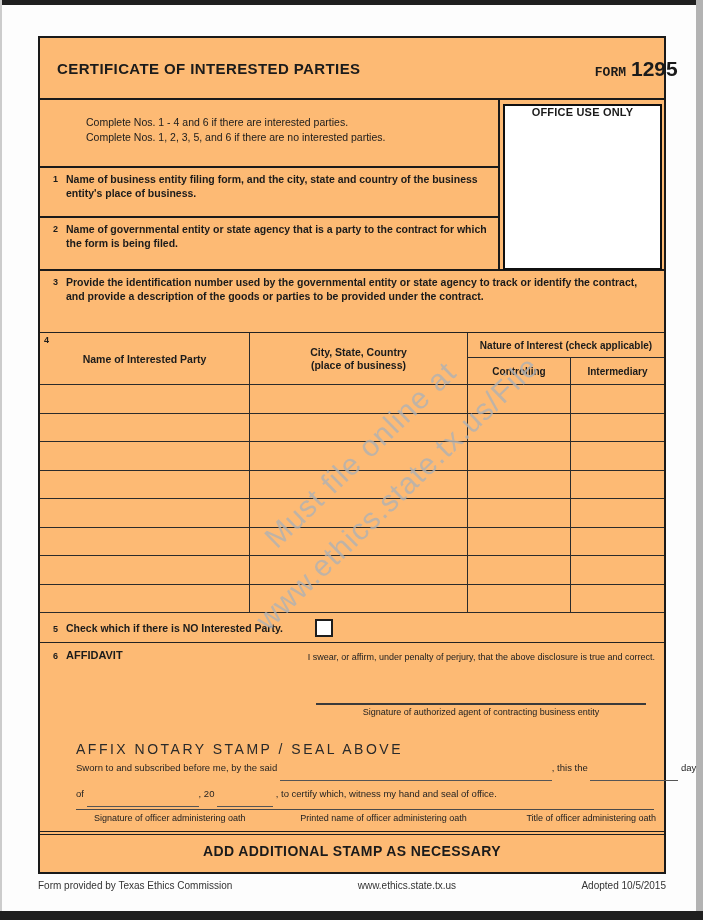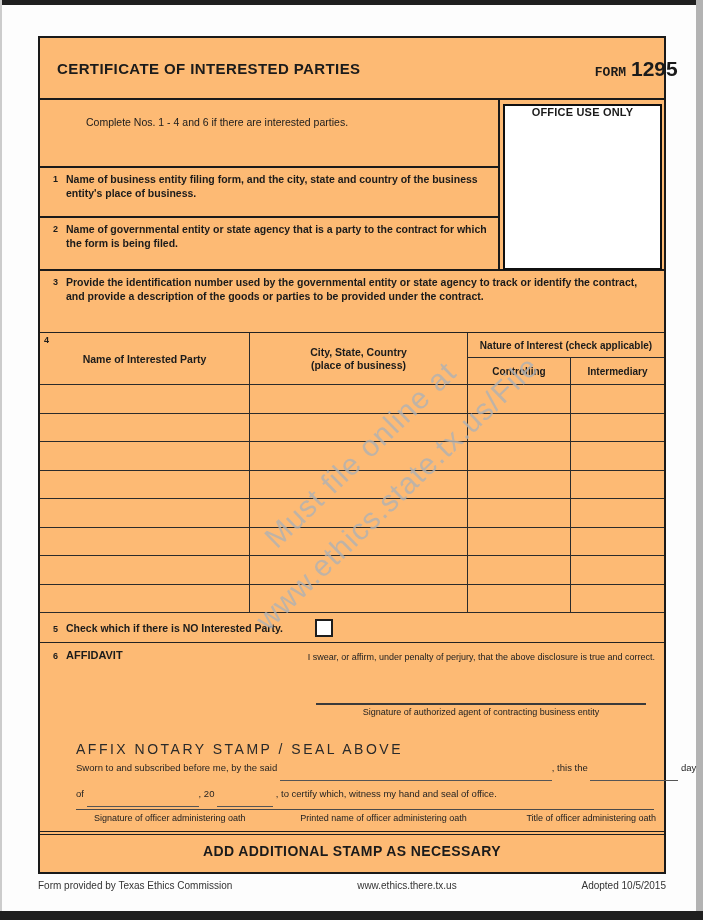--- a/index.html
+++ b/index.html
@@ -124,20 +124,21 @@
     <div class="form-no">
       <span class="lbl">FORM</span>
       <span class="num">1295</span>
     </div>
   </div>
 
   <div class="row-b">
     <div class="left-col">
       <div class="instructions">
         <div>Complete Nos. 1 - 4 and 6 if there are interested parties.</div>
+        <div>Complete Nos. 1, 2, 3, 5, and 6 if there are no interested parties.</div>
       </div>
       <div class="sec sec1">
         <span class="num">1</span>
         <span class="sec-text">Name of business entity filing form, and the city, state and country of the business entity's place of business.</span>
       </div>
       <div class="sec sec2">
         <span class="num">2</span>
         <span class="sec-text">Name of governmental entity or state agency that is a party to the contract for which the form is being filed.</span>
       </div>
     </div>
@@ -264,15 +265,15 @@
   <div class="row-banner">ADD ADDITIONAL STAMP AS NECESSARY</div>
 </div>
 
 <div class="watermark">
   <div>Must file online at</div>
   <div>www.ethics.state.tx.us/File</div>
 </div>
 
 <div class="page-footer">
   <span>Form provided by Texas Ethics Commission</span>
-  <span>www.ethics.there.tx.us</span>
+  <span>www.ethics.state.tx.us</span>
   <span>Adopted 10/5/2015</span>
 </div>
 
 </body></html>

